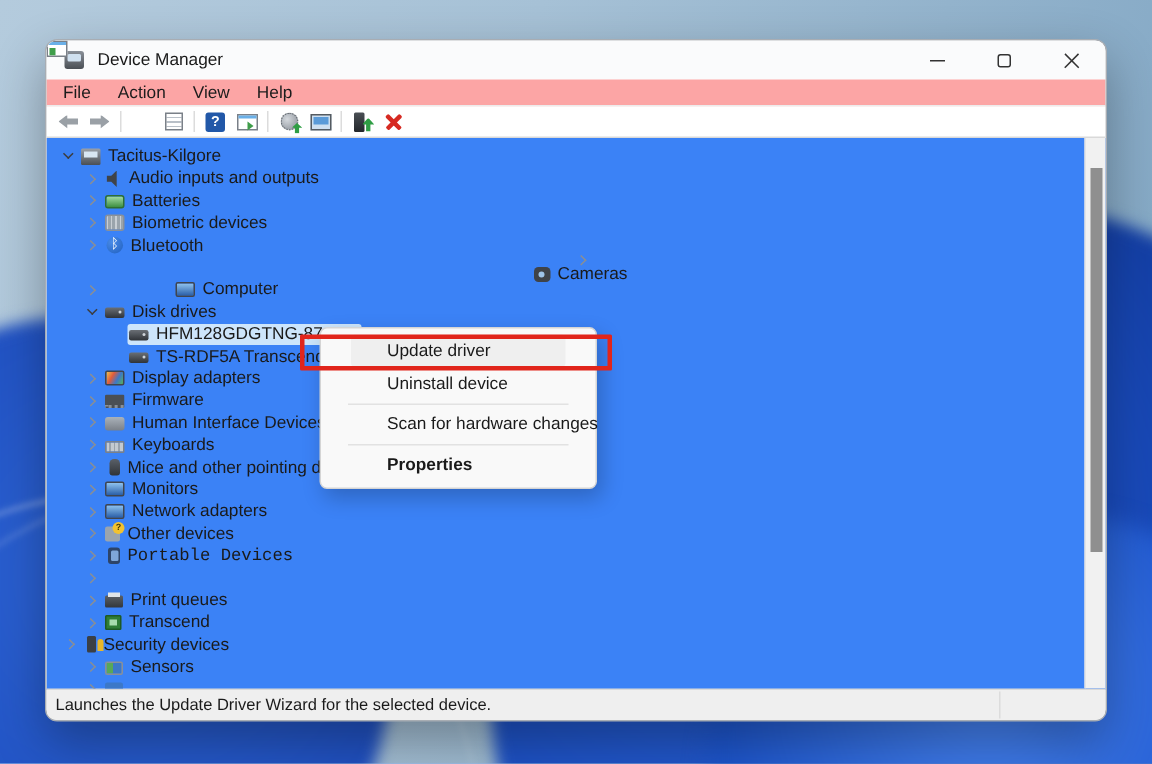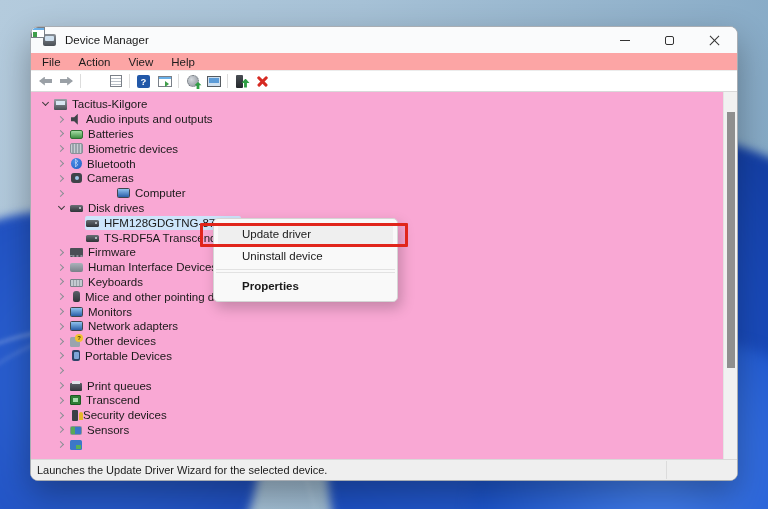--- a/index.html
+++ b/index.html
@@ -77,21 +77,21 @@
     border-radius:1px; position:relative; margin-right:5px; }
   .ic-driver::after { content:""; position:absolute; right:-7px; bottom:0; width:8px; height:9px;
     background:#2f9e44; clip-path:polygon(50% 0,100% 50%,68% 50%,68% 100%,32% 100%,32% 50%,0 50%); }
   .ic-redx { position:relative; width:13px; height:13px; }
   .ic-redx::before,.ic-redx::after { content:""; position:absolute; left:0; top:5.2px;
     width:13px; height:2.6px; background:#d62a22; border-radius:1px; }
   .ic-redx::before { transform:rotate(45deg); }
   .ic-redx::after  { transform:rotate(-45deg); }
 
   
-  .content { flex:1; background:#f9a8d4; position:relative; overflow:hidden;
+  .content { flex:1; background:#3b82f6; position:relative; overflow:hidden;
     border-bottom:1px solid #d9d9d9; }
   .tree { position:absolute; left:0; top:0; right:14px; bottom:0; overflow:hidden; padding-top:5px; }
   .trow { height:14.8px; display:flex; align-items:center; font-size:11.5px; color:#1a1a1a; white-space:nowrap; }
   .exp { width:16px; flex:none; display:flex; align-items:center; justify-content:center; }
   .exp-c { width:5px; height:5px; border-top:1.3px solid #8a8f94; border-right:1.3px solid #8a8f94;
     transform:rotate(45deg); margin-right:2px; }
   .exp-e { width:5px; height:5px; border-top:1.3px solid #3c3c3c; border-right:1.3px solid #3c3c3c;
     transform:rotate(135deg); margin-bottom:3px; }
   .row-inner { display:flex; align-items:center; gap:5px; padding:1px 4px 1px 1px; border-radius:2px; }
   .row-inner.selected { background:#cde5fb; }
@@ -154,21 +154,21 @@
   .vthumb { position:absolute; left:3px; width:8px; top:20px; height:256px; background:#8f8f8f; }
 
   
   .statusbar { height:20px; background:#efefef; display:flex; align-items:center; flex:none; position:relative; }
   .status-text { font-size:11px; color:#1a1a1a; margin-left:6px; white-space:nowrap; }
   .status-div { position:absolute; left:635px; top:1px; bottom:1px; width:1px; background:#dcdcdc; }
 
   
   .context-menu { position:absolute; left:213px; top:218px; width:185px; background:#f9f9f9;
     border:1px solid #d5d5d5; border-radius:5px; box-shadow:3px 6px 14px rgba(0,0,0,.22);
-    padding:4px 0; z-index:50; }
+    padding:4px 16px; z-index:50; }
   .cm-item { height:22px; line-height:22px; font-size:11.5px; color:#1a1a1a;
     padding-left:24px; margin:0 4px; border-radius:3px; white-space:nowrap; }
   .cm-item.hover { background:#efefef; }
   .cm-item.bold { font-weight:bold; }
   .cm-sep { height:1px; background:#e2e2e2; margin:2px 2px; }
 
   
   .red-box { position:absolute; left:200px; top:223px; width:208px; height:24px;
     border:3px solid #e1251b; z-index:60; border-radius:1px; }
 </style>
@@ -283,21 +283,21 @@
         </div>
         <div class="trow" style="padding-left: 22px;">
           <div class="exp">
             <div class="exp-c"></div>
           </div>
           <div class="row-inner">
             <div class="ti i-bluetooth">ᛒ</div>
             <div>Bluetooth</div>
           </div>
         </div>
-        <div class="trow" style="padding-left: 22px;">
+        <div class="trow" style="padding-left: 22px; flex-direction: column;">
           <div class="exp">
             <div class="exp-c"></div>
           </div>
           <div class="row-inner">
             <div class="ti i-camera"></div>
             <div>Cameras</div>
           </div>
         </div>
         <div class="trow" style="padding-left: 22px; gap: 47px;">
           <div class="exp">
@@ -329,20 +329,29 @@
           <div class="row-inner">
             <div class="ti i-disk"></div>
             <div>TS-RDF5A Transcend USB</div>
           </div>
         </div>
         <div class="trow" style="padding-left: 22px;">
           <div class="exp">
             <div class="exp-c"></div>
           </div>
           <div class="row-inner">
+            <div class="ti i-display"></div>
+            <div>Display adapters</div>
+          </div>
+        </div>
+        <div class="trow" style="padding-left: 22px;">
+          <div class="exp">
+            <div class="exp-c"></div>
+          </div>
+          <div class="row-inner">
             <div class="ti i-firmware"></div>
             <div>Firmware</div>
           </div>
         </div>
         <div class="trow" style="padding-left: 22px;">
           <div class="exp">
             <div class="exp-c"></div>
           </div>
           <div class="row-inner">
             <div class="ti i-hid"></div>
@@ -387,21 +396,21 @@
         </div>
         <div class="trow" style="padding-left: 22px;">
           <div class="exp">
             <div class="exp-c"></div>
           </div>
           <div class="row-inner">
             <div class="ti i-other"></div>
             <div>Other devices</div>
           </div>
         </div>
-        <div class="trow" style="padding-left: 22px;">
+        <div class="trow" style="padding-left: 22px; font-family: Liberation Mono, monospace;">
           <div class="exp">
             <div class="exp-c"></div>
           </div>
           <div class="row-inner">
             <div class="ti i-portable"></div>
             <div>Portable Devices</div>
           </div>
         </div>
         <div class="trow" style="padding-left: 22px;">
           <div class="exp">
@@ -419,21 +428,21 @@
         </div>
         <div class="trow" style="padding-left: 22px;">
           <div class="exp">
             <div class="exp-c"></div>
           </div>
           <div class="row-inner">
             <div class="ti i-processor"></div>
             <div>Transcend</div>
           </div>
         </div>
-        <div class="trow" style="padding-left: 22px;">
+        <div class="trow" style="padding-left: 8px;">
           <div class="exp">
             <div class="exp-c"></div>
           </div>
           <div class="row-inner">
             <div class="ti i-security"></div>
             <div>Security devices</div>
           </div>
         </div>
         <div class="trow" style="padding-left: 22px;">
           <div class="exp">
@@ -462,16 +471,17 @@
   <div class="statusbar">
     <div class="status-text">Launches the Update Driver Wizard for the selected device.</div>
     <div class="status-div"></div>
   </div>
 </div>
 
 <div class="context-menu" id="ctxmenu">
     <div class="cm-item hover">Update driver</div>
     <div class="cm-item">Uninstall device</div>
     <div class="cm-sep"></div>
+    <div class="cm-item">Scan for hardware changes</div>
     <div class="cm-sep"></div>
     <div class="cm-item bold">Properties</div>
   </div>
 <div class="red-box"></div>
 
 </body></html>

